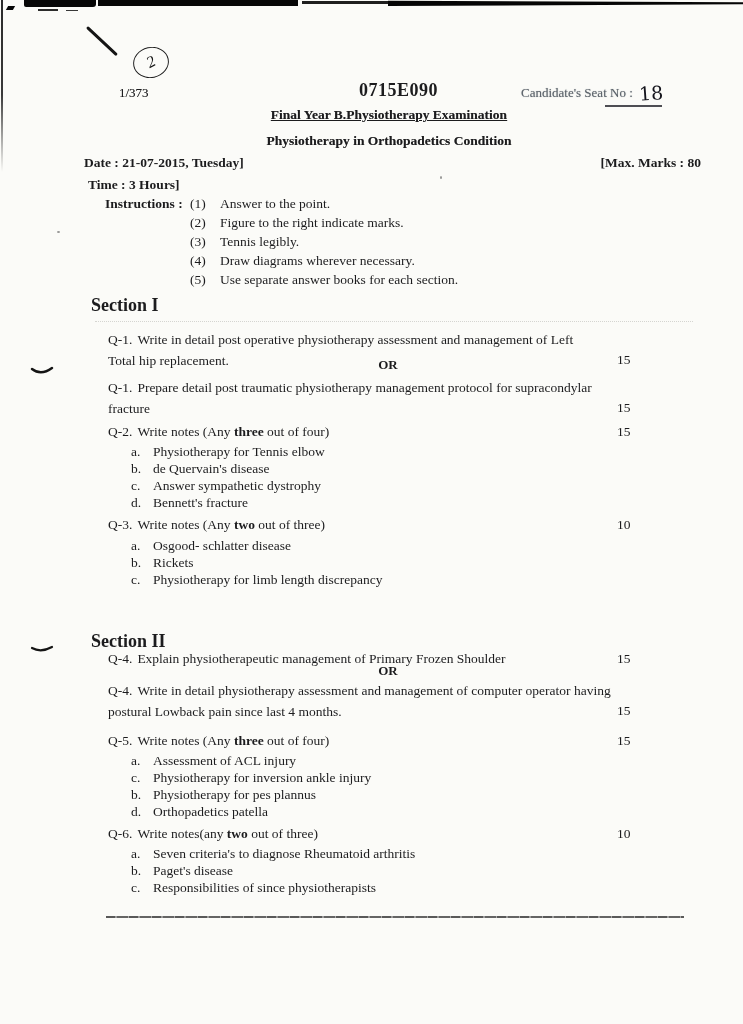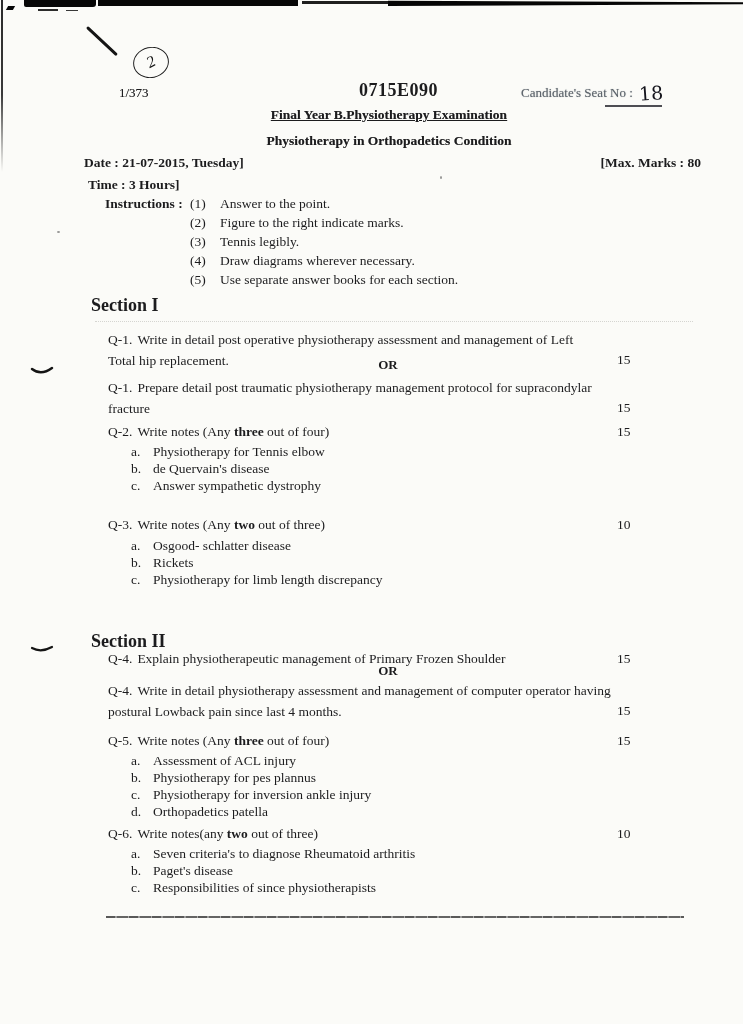--- a/index.html
+++ b/index.html
@@ -129,20 +129,21 @@
   </div>
 
   <div class="abs q" style="top:421px;">
     <span class="qlabel">Q-2.</span><span>Write notes (Any </span><span class="b">three</span><span> out of four)</span>
     <span class="marks">15</span>
   </div>
   <div class="abs subitems" style="top:443px;">
     <div><span class="ltr">a.</span><span>Physiotherapy for Tennis elbow</span></div>
     <div><span class="ltr">b.</span><span>de Quervain's disease</span></div>
     <div><span class="ltr">c.</span><span>Answer sympathetic dystrophy</span></div>
+    <div><span class="ltr">d.</span><span>Bennett's fracture</span></div>
   </div>
 
   <div class="abs q" style="top:514px;">
     <span class="qlabel">Q-3.</span><span>Write notes (Any </span><span class="b">two</span><span> out of three)</span>
     <span class="marks">10</span>
   </div>
   <div class="abs subitems" style="top:537px;">
     <div><span class="ltr">a.</span><span>Osgood- schlatter disease</span></div>
     <div><span class="ltr">b.</span><span>Rickets</span></div>
     <div><span class="ltr">c.</span><span>Physiotherapy for limb length discrepancy</span></div>
@@ -162,22 +163,22 @@
 postural Lowback pain since last 4 months.</span>
     <span class="marks m2">15</span>
   </div>
 
   <div class="abs q" style="top:730px;">
     <span class="qlabel">Q-5.</span><span>Write notes (Any </span><span class="b">three</span><span> out of four)</span>
     <span class="marks">15</span>
   </div>
   <div class="abs subitems" style="top:752px;">
     <div><span class="ltr">a.</span><span>Assessment of ACL  injury</span></div>
+    <div><span class="ltr">c.</span><span>Physiotherapy for inversion ankle injury</span></div>
     <div><span class="ltr">b.</span><span>Physiotherapy for pes plannus</span></div>
-    <div><span class="ltr">c.</span><span>Physiotherapy for inversion ankle injury</span></div>
     <div><span class="ltr">d.</span><span>Orthopadetics patella</span></div>
   </div>
 
   <div class="abs q" style="top:823px;">
     <span class="qlabel">Q-6.</span><span>Write notes(any </span><span class="b">two</span><span> out of three)</span>
     <span class="marks">10</span>
   </div>
   <div class="abs subitems" style="top:845px;">
     <div><span class="ltr">a.</span><span>Seven criteria's to diagnose Rheumatoid arthritis</span></div>
     <div><span class="ltr">b.</span><span>Paget's disease</span></div>

